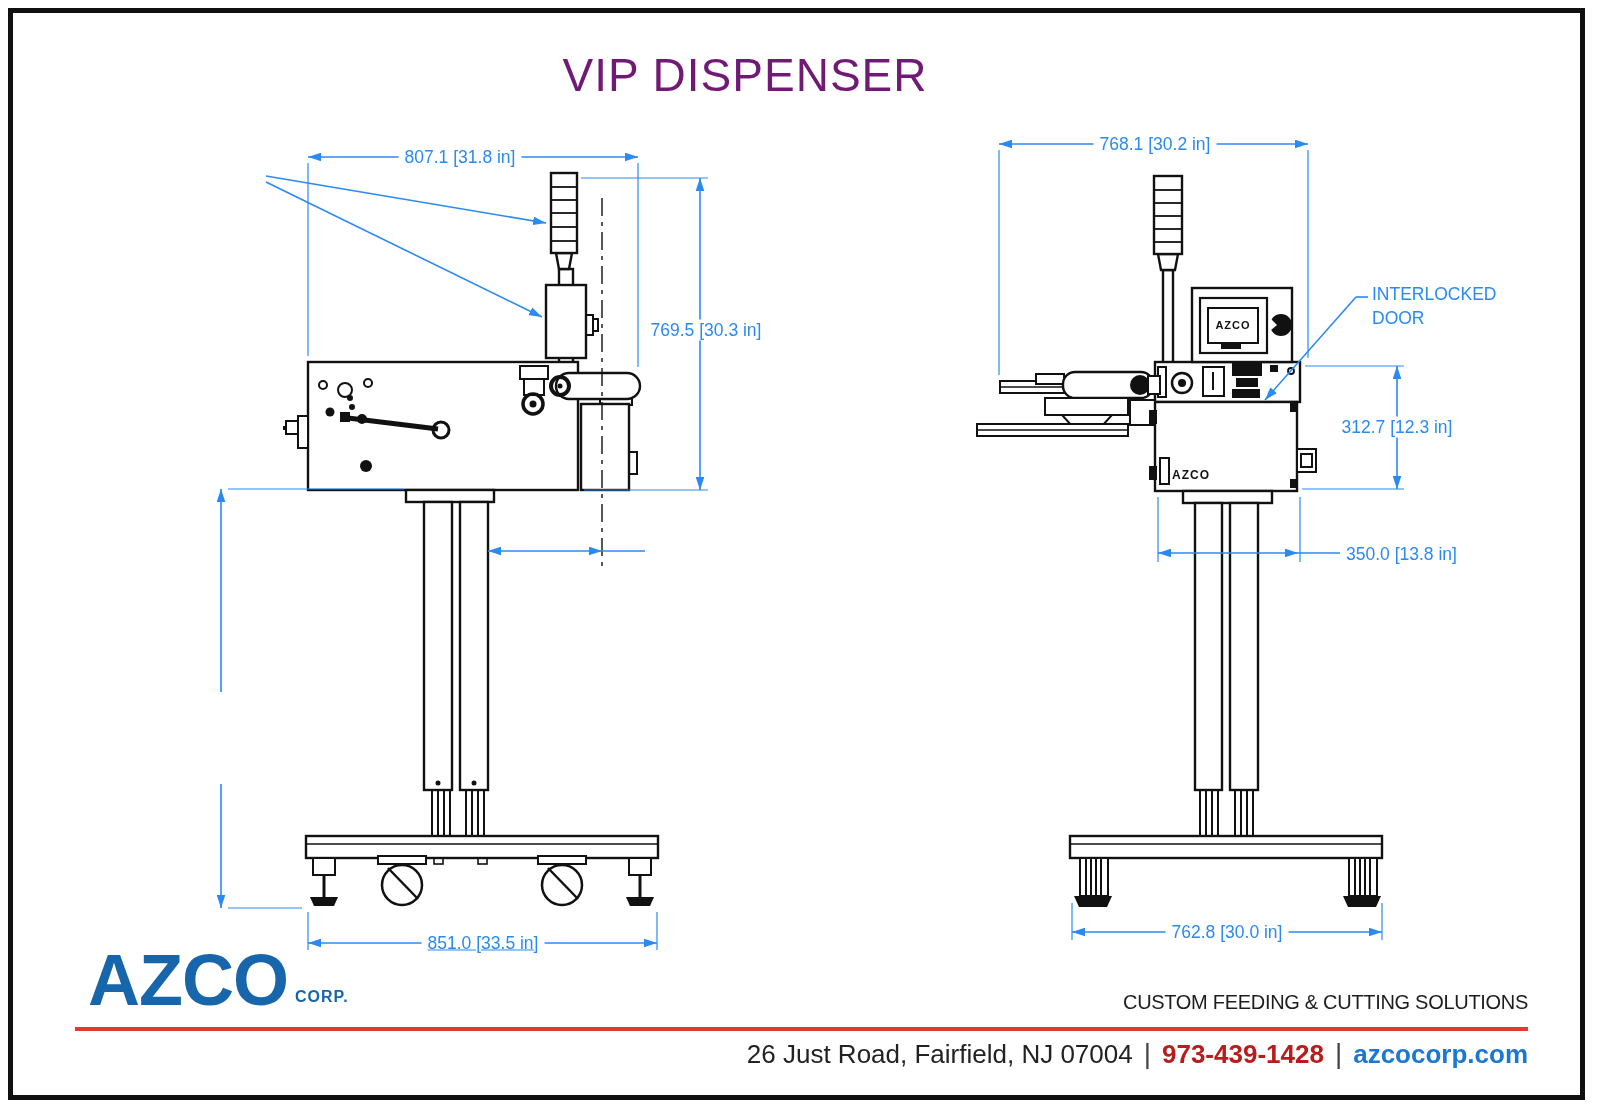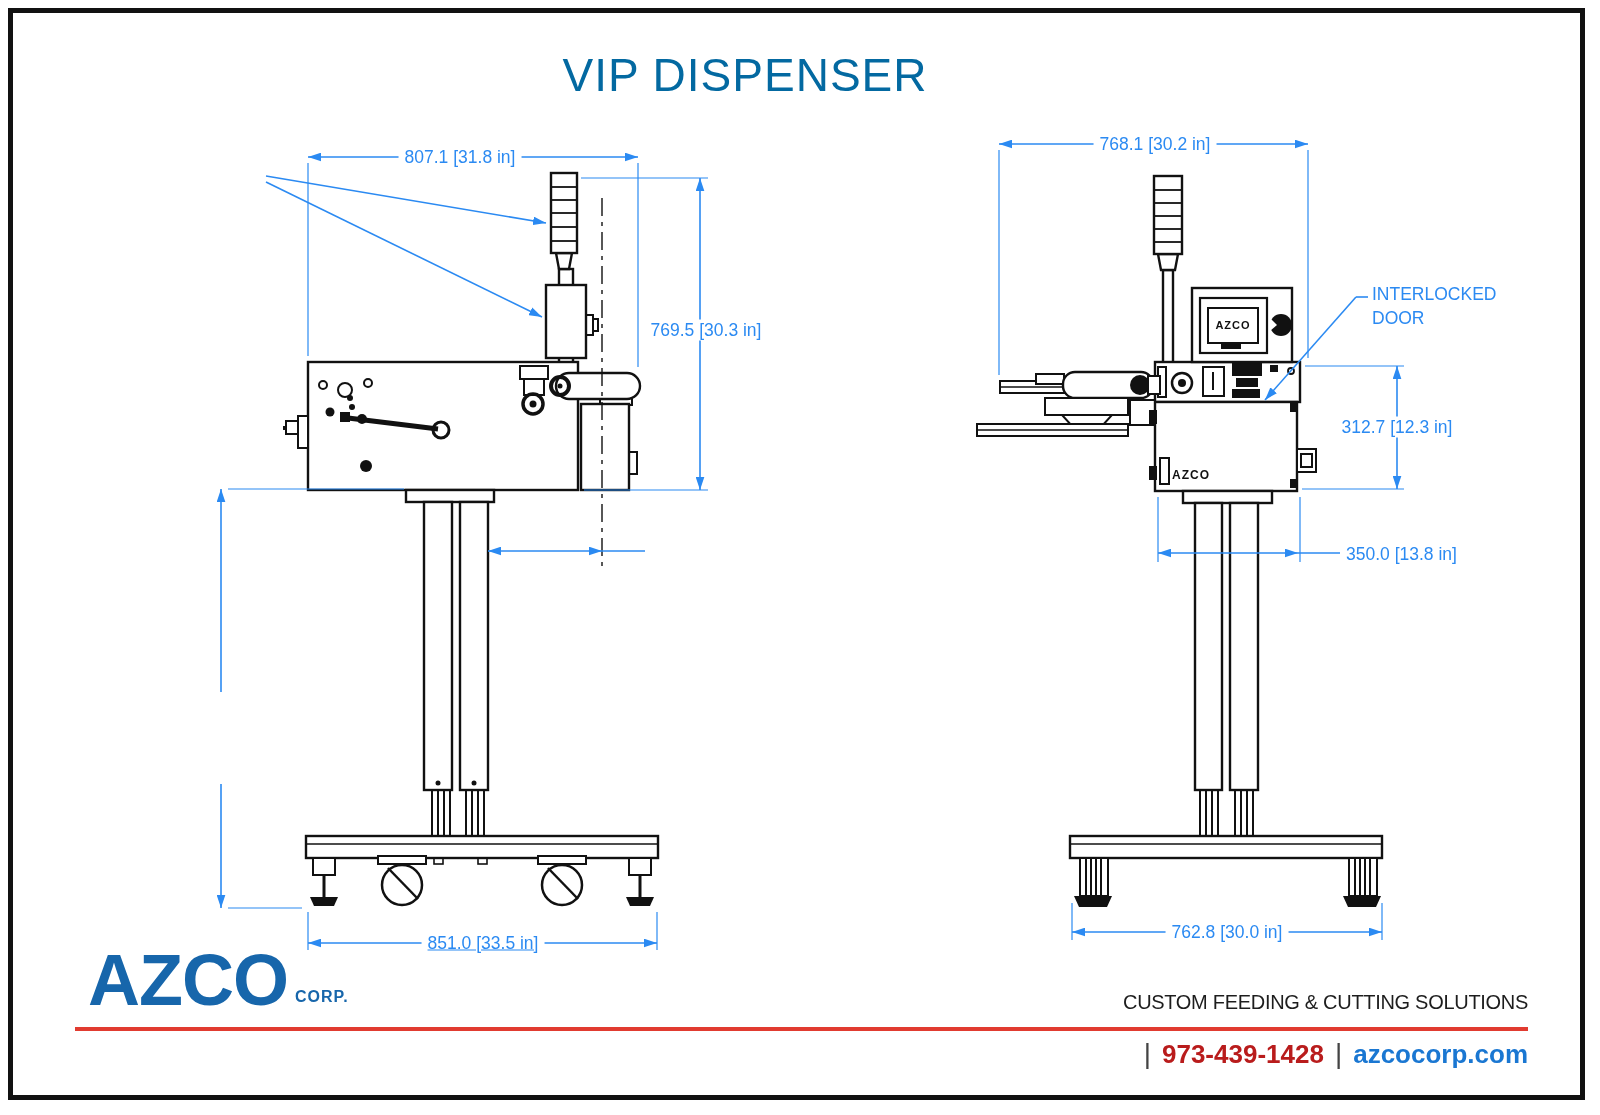--- a/index.html
+++ b/index.html
@@ -2,21 +2,21 @@
 <html><head>
 <meta charset="utf-8">
 <style>
   html,body { margin:0; padding:0; }
   body { width:1600px; height:1115px; background:#fff; font-family:"Liberation Sans",sans-serif; overflow:hidden; position:relative; }
   .page  { position:absolute; inset:0; }
   .frame { position:absolute; left:8px; top:8px; width:1577px; height:1092px; border:5px solid #111; box-sizing:border-box; }
   svg.art { position:absolute; left:0; top:0; }
 
   .title { position:absolute; left:745px; top:48px; transform:translateX(-50%);
-           font-size:46px; color:#0369a1; letter-spacing:1px; white-space:nowrap; }
+           font-size:46px; color:#701a75; letter-spacing:1px; white-space:nowrap; }
 
   .lbl { position:absolute; color:#2b8af2; font-size:17.5px; line-height:24px;
          white-space:pre-line; }
   .dim { position:absolute; color:#2b8af2; font-size:17.5px; background:#fff;
          padding:0 6px; transform:translate(-50%,-50%); white-space:nowrap; }
 
   .mini { position:absolute; color:#111; font-weight:bold; white-space:nowrap; }
   .mini.screen { left:1233px; top:325px; transform:translate(-50%,-50%); font-size:11px; letter-spacing:1px; }
   .mini.door   { left:1172px; top:468px; font-size:12px; letter-spacing:1px; }
 
@@ -281,18 +281,19 @@
   <div class="mini screen">AZCO</div>
   <div class="mini door">AZCO</div>
 
   <div class="logo">
     <span class="logo-main">AZCO</span>
     <span class="logo-corp">CORP.</span>
   </div>
   <div class="tagline">CUSTOM FEEDING &amp; CUTTING SOLUTIONS</div>
   <div class="redline"></div>
   <div class="addr">
+    <span>26 Just Road, Fairfield, NJ 07004</span>
     <span class="sep">|</span>
     <span class="phone">973-439-1428</span>
     <span class="sep">|</span>
     <span class="web">azcocorp.com</span>
   </div>
 </div>
 
 </body></html>

